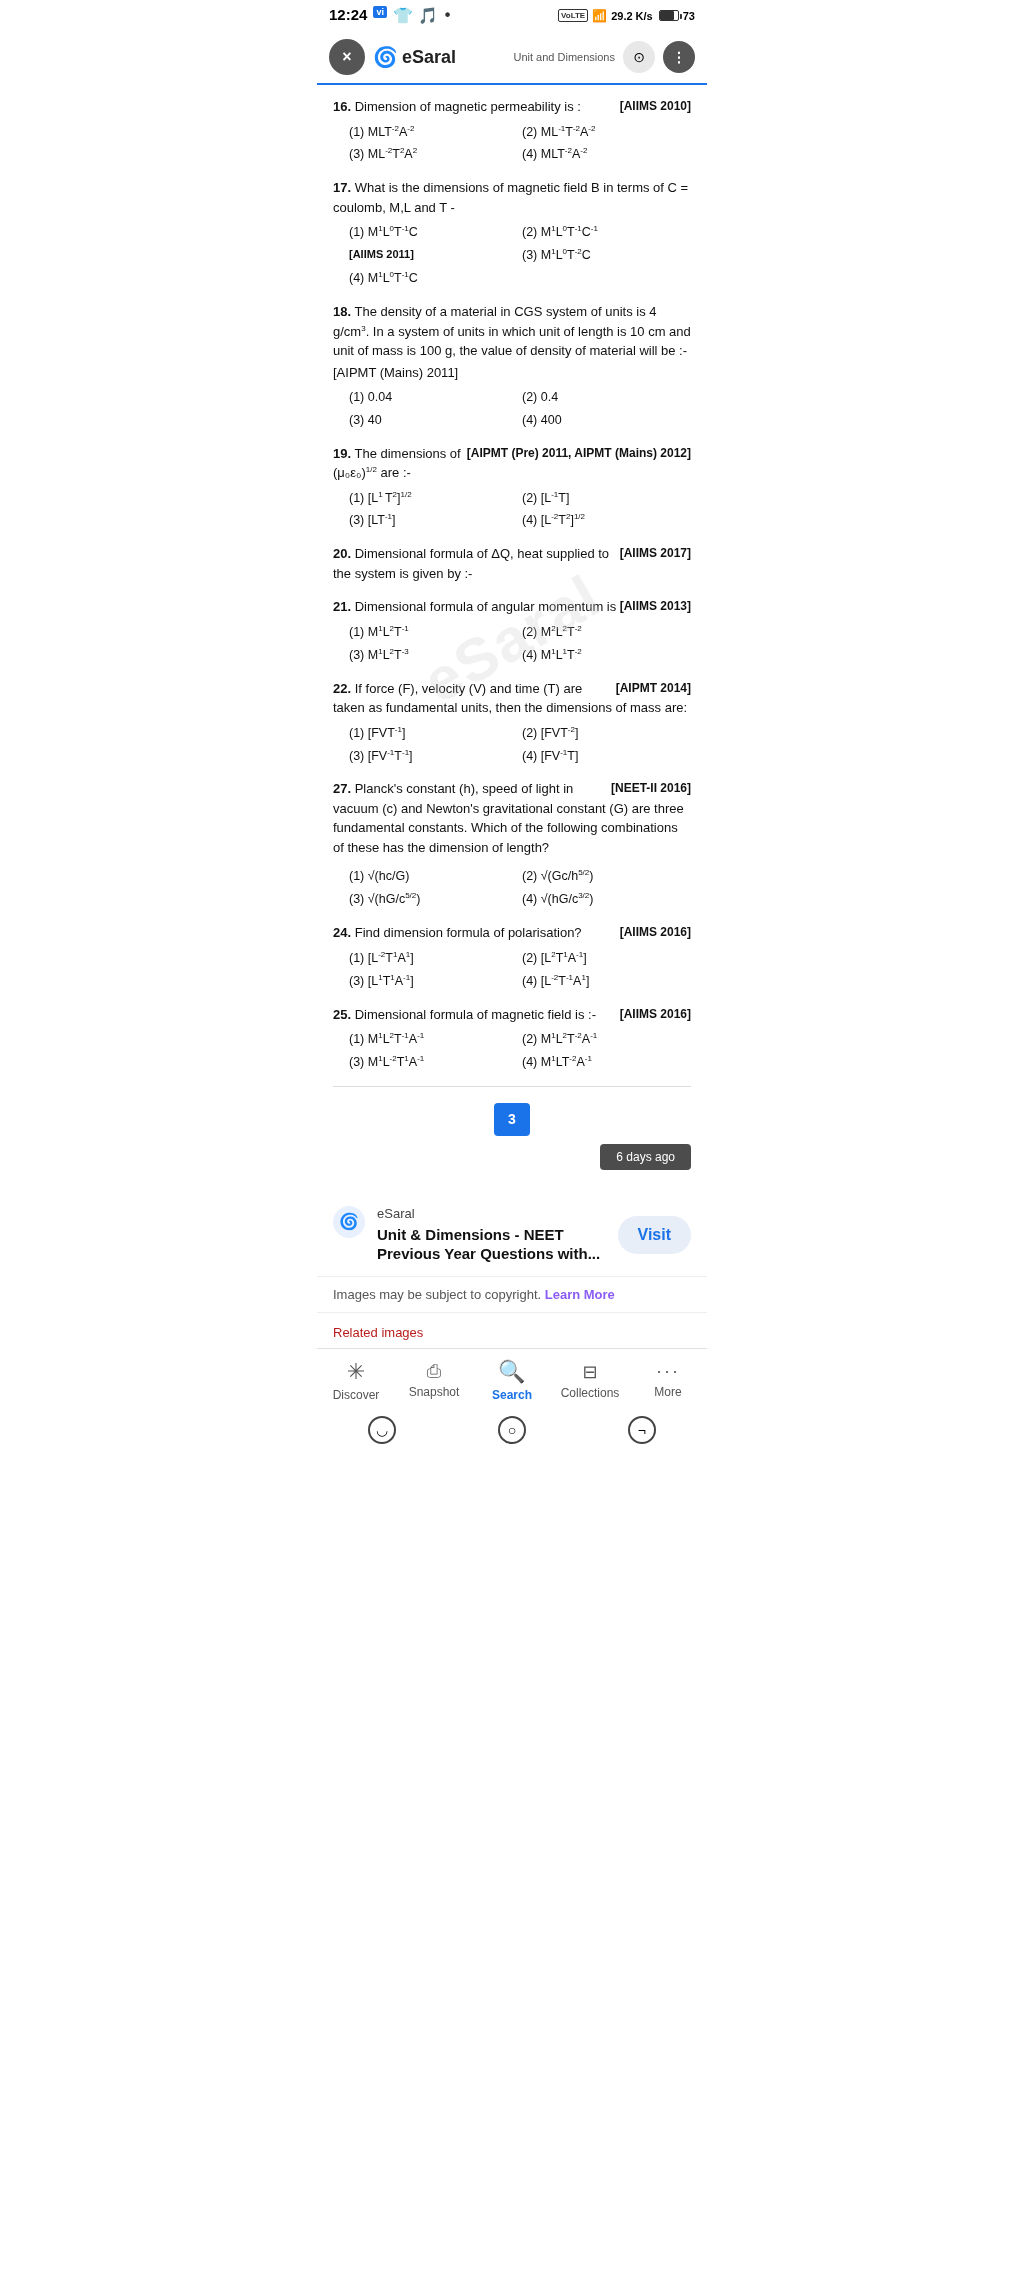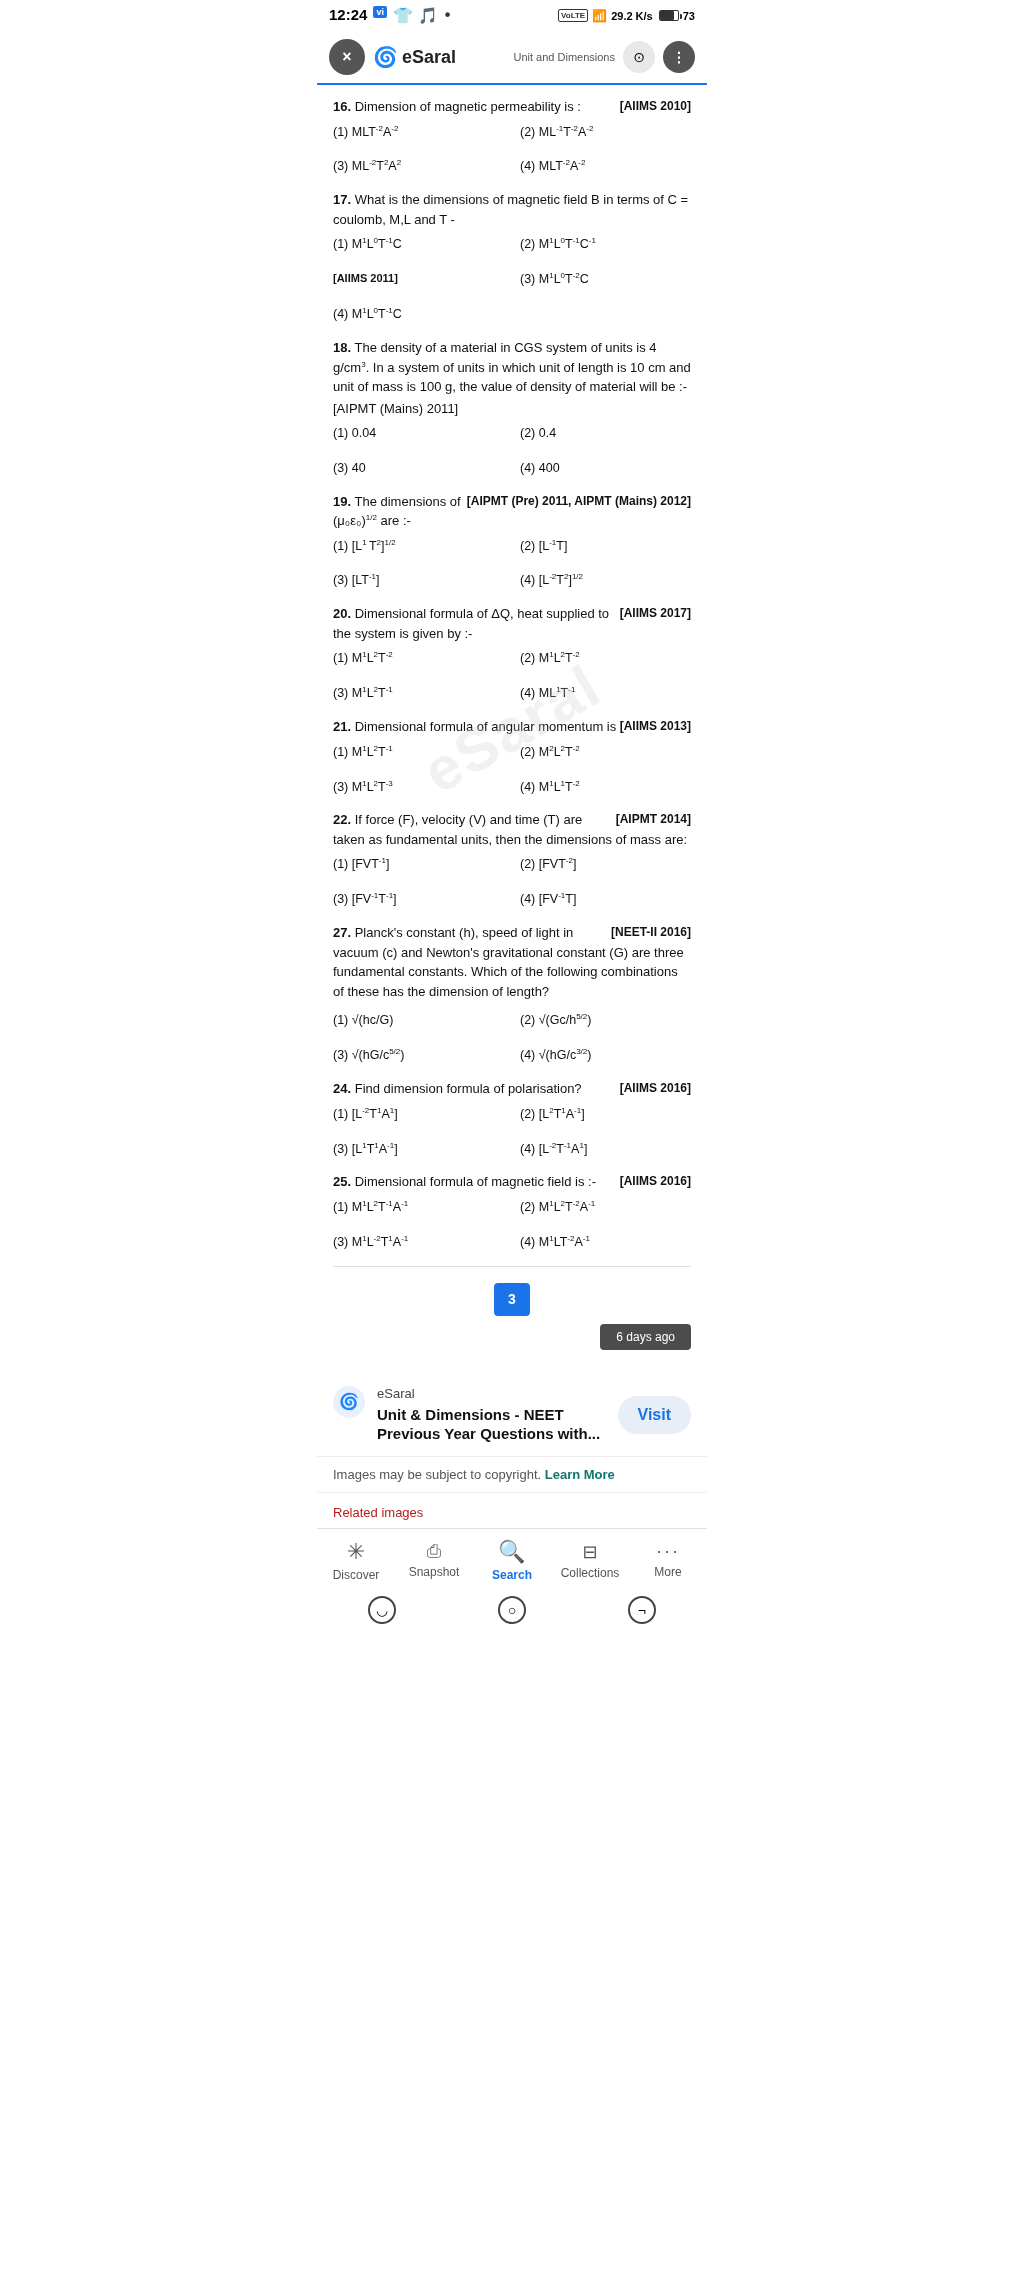--- a/index.html
+++ b/index.html
@@ -172,22 +172,23 @@
       font-weight: bold;
     }
     .year-tag {
       float: right;
       font-weight: bold;
       font-size: 12px;
     }
     .options-grid {
       display: grid;
       grid-template-columns: 1fr 1fr;
-      gap: 16px;
+      gap: 4px;
       margin-top: 6px;
+      margin-left: 16px;
     }
     .option { font-size: 12.5px; }
 
     sup { font-size: 8px; }
 
     .divider { border: none; border-top: 1px solid #ddd; margin: 12px 0; }
 
     
     .page-indicator {
       display: flex;
@@ -253,21 +254,21 @@
       align-self: center;
     }
 
     
     .copyright-notice {
       padding: 10px 16px;
       font-size: 13px;
       color: #555;
       border-bottom: 1px solid #eee;
     }
-    .learn-more { color: #0f766e; font-weight: bold; }
+    .learn-more { color: #8b5cf6; font-weight: bold; }
 
     
     .related-section {
       padding: 12px 16px 8px;
     }
     .related-title {
       font-size: 13px;
       font-weight: normal;
       color: #b91c1c;
     }
@@ -404,26 +405,20 @@
         <span class="option">(2) [L<sup>-1</sup>T]</span>
         <span class="option">(3) [LT<sup>-1</sup>]</span>
         <span class="option">(4) [L<sup>-2</sup>T<sup>2</sup>]<sup>1/2</sup></span>
       </div>
     </div>
 
     <div class="question-block">
       <span class="year-tag">[AIIMS 2017]</span>
       <span class="question-number">20.</span>
       <span> Dimensional formula of ΔQ, heat supplied to the system is given by :-</span>
-      <div class="options-grid">
-        <span class="option">(1) M<sup>1</sup>L<sup>2</sup>T<sup>-2</sup></span>
-        <span class="option">(2) M<sup>1</sup>L<sup>2</sup>T<sup>-2</sup></span>
-        <span class="option">(3) M<sup>1</sup>L<sup>2</sup>T<sup>-1</sup></span>
-        <span class="option">(4) ML<sup>1</sup>T<sup>-1</sup></span>
-      </div>
     </div>
 
     <div class="question-block">
       <span class="year-tag">[AIIMS 2013]</span>
       <span class="question-number">21.</span>
       <span> Dimensional formula of angular momentum is</span>
       <div class="options-grid">
         <span class="option">(1) M<sup>1</sup>L<sup>2</sup>T<sup>-1</sup></span>
         <span class="option">(2) M<sup>2</sup>L<sup>2</sup>T<sup>-2</sup></span>
         <span class="option">(3) M<sup>1</sup>L<sup>2</sup>T<sup>-3</sup></span>

